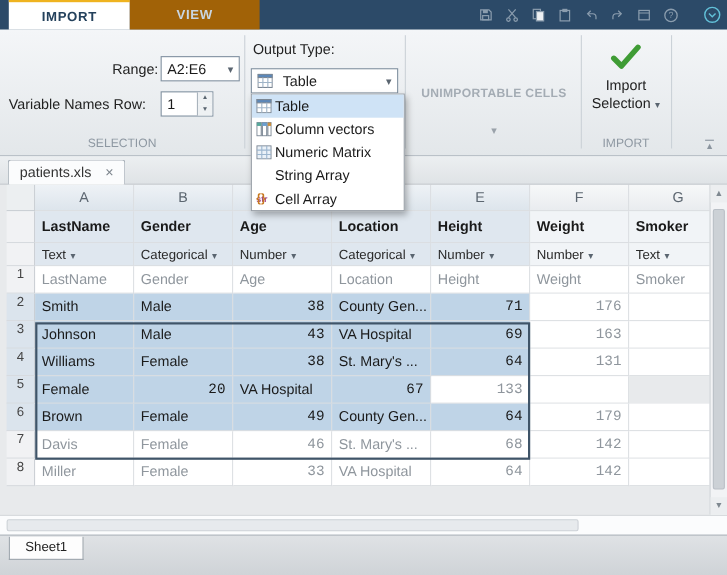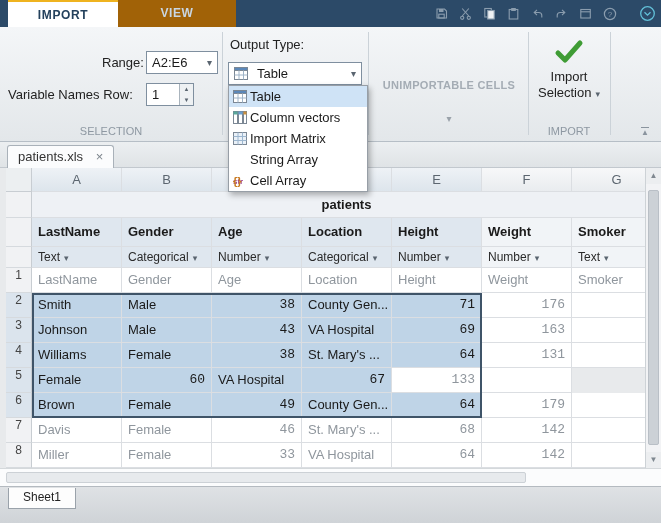--- a/index.html
+++ b/index.html
@@ -220,24 +220,20 @@
         <div class="corner"></div>
         <div class="cell cw lett hl">A</div>
         <div class="cell cw lett hl">B</div>
         <div class="cell cw lett hl">C</div>
         <div class="cell cw lett hl">D</div>
         <div class="cell cw lett hl">E</div>
         <div class="cell cw lett">F</div>
         <div class="cell cw lett">G</div>
       </div>
 
-      <div class="grow r-title">
-        <div class="rh"></div>
-        <div class="cell ptitle">patients</div>
-      </div>
 
       <div class="grow r-vh">
         <div class="rh"></div>
         <div class="cell cw vh">LastName</div>
         <div class="cell cw vh">Gender</div>
         <div class="cell cw vh">Age</div>
         <div class="cell cw vh">Location</div>
         <div class="cell cw vh">Height</div>
         <div class="cell cw vh plain">Weight</div>
         <div class="cell cw vh plain">Smoker</div>
@@ -294,21 +290,21 @@
         <div class="cell cw sel num">38</div>
         <div class="cell cw sel">St. Mary's ...</div>
         <div class="cell cw sel num">64</div>
         <div class="cell cw dim num">131</div>
         <div class="cell cw dim"></div>
       </div>
 
       <div class="grow r-data">
         <div class="rh hl">5</div>
         <div class="cell cw sel">Female</div>
-        <div class="cell cw sel num">60</div>
+        <div class="cell cw sel num">20</div>
         <div class="cell cw sel">VA Hospital</div>
         <div class="cell cw sel num">67</div>
         <div class="cell cw dim num">133</div>
         <div class="cell cw dim"></div>
       </div>
 
       <div class="grow r-data">
         <div class="rh hl">6</div>
         <div class="cell cw sel">Brown</div>
         <div class="cell cw sel">Female</div>
@@ -389,21 +385,21 @@
     <div class="mi">
       <span class="micon">
           <svg width="14" height="13" viewBox="0 0 14 13">
             <rect x="0.5" y="0.5" width="13" height="12" fill="#eaf1f8" stroke="#7b8794"></rect>
             <line x1="5" y1="0.5" x2="5" y2="12.5" stroke="#9cb6cf"></line>
             <line x1="9.5" y1="0.5" x2="9.5" y2="12.5" stroke="#9cb6cf"></line>
             <line x1="0.5" y1="4.5" x2="13.5" y2="4.5" stroke="#9cb6cf"></line>
             <line x1="0.5" y1="8.5" x2="13.5" y2="8.5" stroke="#9cb6cf"></line>
           </svg>
         </span>
-      <span>Import Matrix</span>
+      <span>Numeric Matrix</span>
     </div>
     <div class="mi">
       <span class="micon">
           <span class="txticon str">str</span>
         </span>
       <span>String Array</span>
     </div>
     <div class="mi">
       <span class="micon">
           <span class="txticon br">{}</span>

